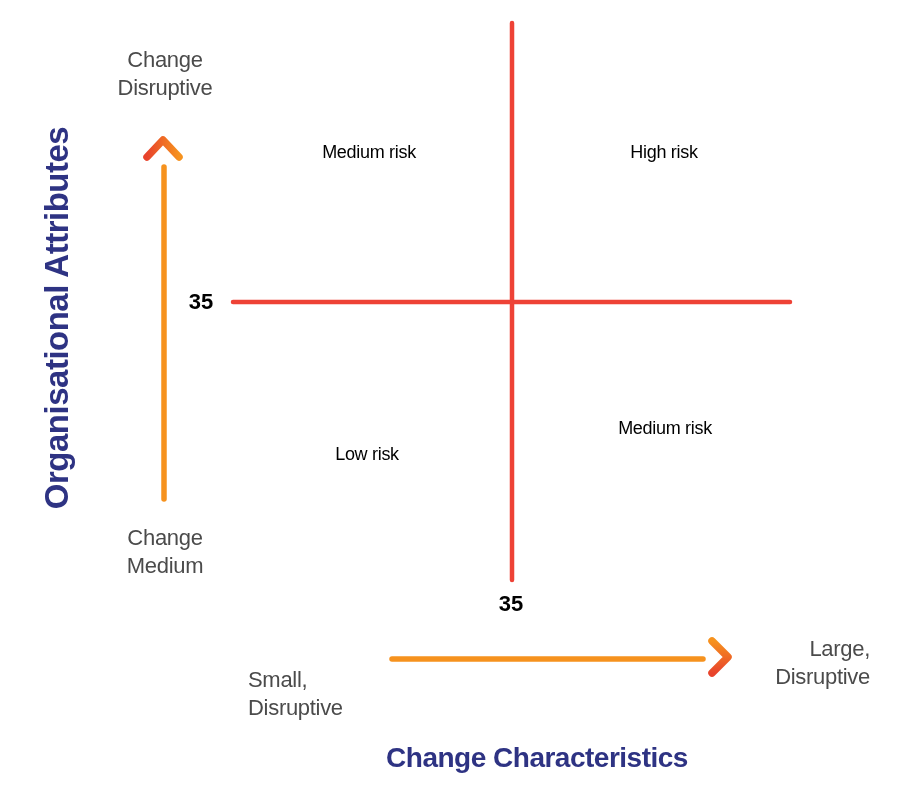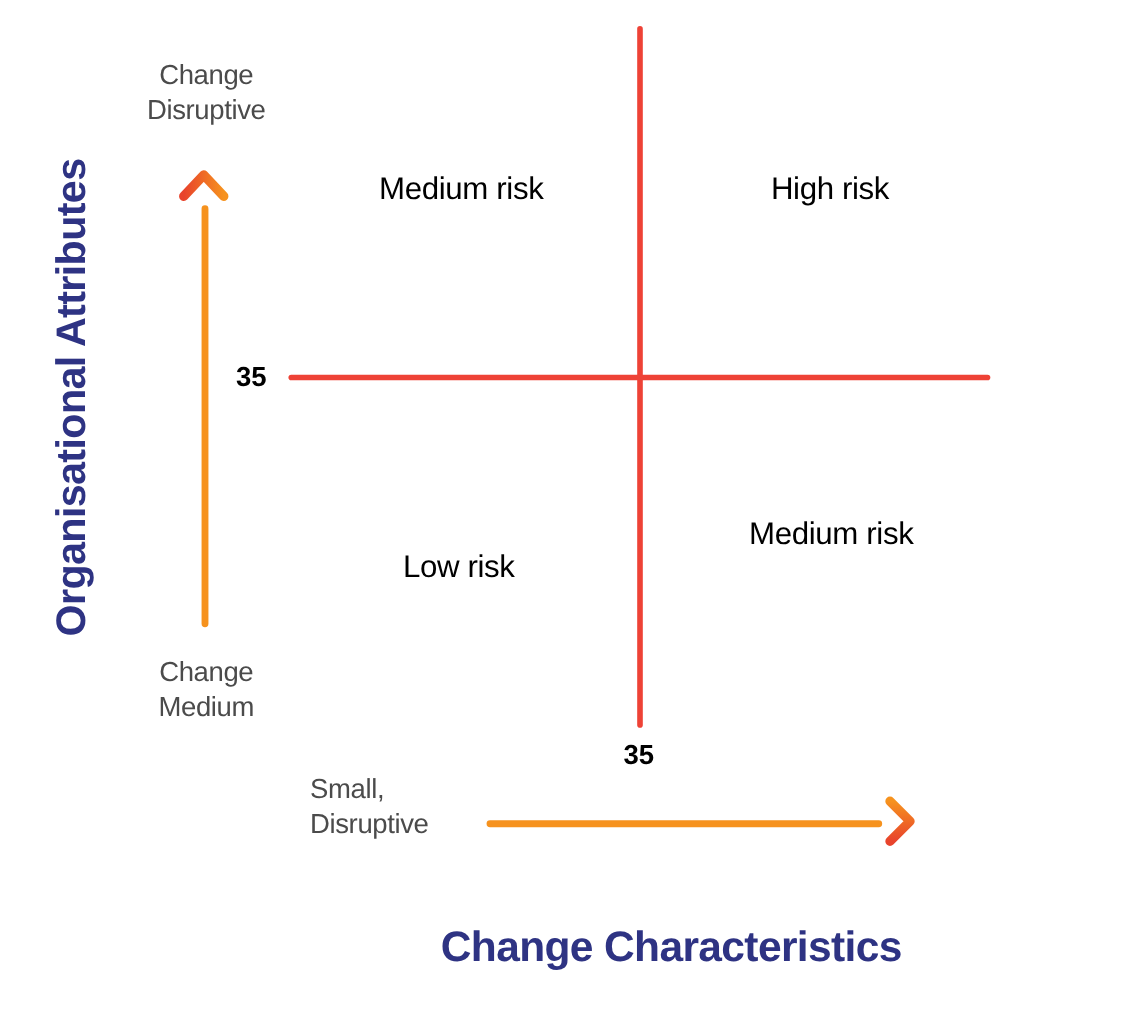--- a/index.html
+++ b/index.html
@@ -29,21 +29,21 @@
   .chevron    { fill: none; stroke-width: 7.5; stroke-linecap: round; stroke-linejoin: round; }
 
   #grad-up .g-start   { stop-color: var(--arrow-red); }
   #grad-up .g-end     { stop-color: var(--orange); }
   #grad-right .g-start{ stop-color: var(--orange); }
   #grad-right .g-end  { stop-color: var(--arrow-red); }
 
   .axis-title {
     color: var(--navy);
     font-weight: bold;
-    font-size: 34px;
+    font-size: 28px;
     letter-spacing: -0.5px;
     white-space: nowrap;
   }
   .y-title {
     left: 57px;
     top: 318px;
     font-size: 33px;
     transform: translate(-50%, -50%) rotate(-90deg);
   }
   .x-title {
@@ -57,21 +57,21 @@
     font-size: 22px;
     line-height: 28px;
     letter-spacing: -0.3px;
     white-space: nowrap;
   }
   .end-label.centered { text-align: center; }
   .end-label.right    { text-align: right; }
 
   .quad-label {
     color: var(--black);
-    font-size: 25px;
+    font-size: 18px;
     letter-spacing: -0.3px;
     white-space: nowrap;
   }
 
   .threshold {
     color: var(--black);
     font-size: 22px;
     font-weight: 700;
     white-space: nowrap;
   }
@@ -108,22 +108,26 @@
 
   <div class="abs end-label centered ctr" style="left:165px; top:74px;">
     <div>Change</div>
     <div>Disruptive</div>
   </div>
   <div class="abs end-label centered ctr" style="left:165px; top:552px;">
     <div>Change</div>
     <div>Medium</div>
   </div>
 
-  <div class="abs end-label vctr" style="left:248px; top:645px;">
+  <div class="abs end-label vctr" style="left:248px; top:694px;">
     <div>Small,</div>
+    <div>Disruptive</div>
+  </div>
+  <div class="abs end-label right vctr" style="right:32px; top:663px;">
+    <div>Large,</div>
     <div>Disruptive</div>
   </div>
 
   <div class="abs threshold ctr" style="left:201px; top:302px;">35</div>
   <div class="abs threshold ctr" style="left:511px; top:604px;">35</div>
 
   <div class="abs quad-label ctr" style="left:369px; top:152px;">Medium risk</div>
   <div class="abs quad-label ctr" style="left:664px; top:152px;">High risk</div>
   <div class="abs quad-label ctr" style="left:367px; top:428px;margin-top:26px;">Low risk</div>
   <div class="abs quad-label ctr" style="left:665px; top:428px;">Medium risk</div>

